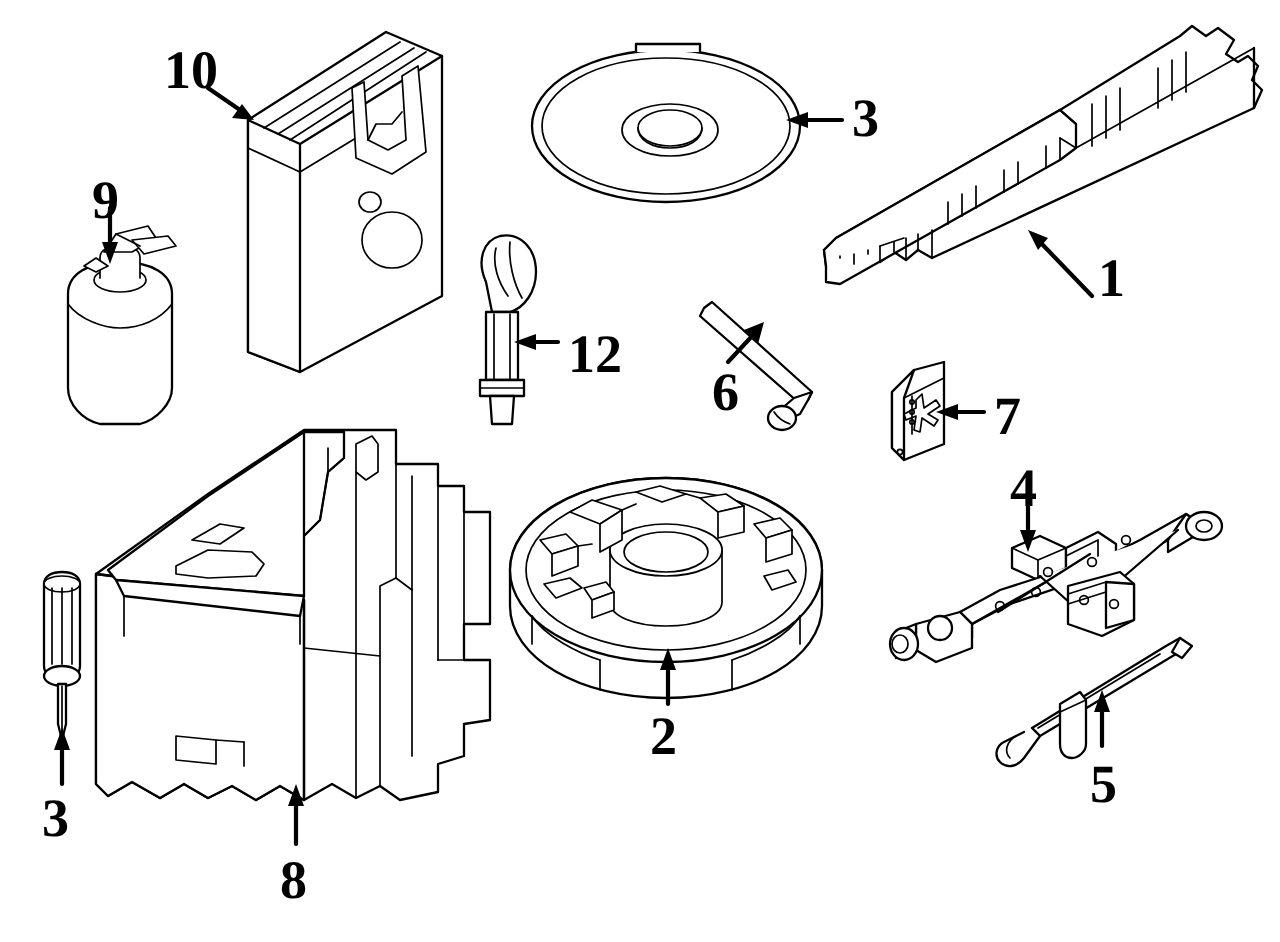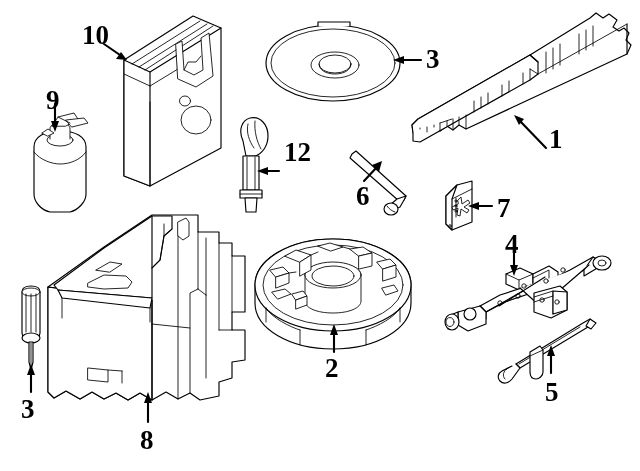--- a/index.html
+++ b/index.html
@@ -310,15 +310,15 @@
 <div class="callout" style="left: 325px; top: 355px;">2</div>
 <div class="callout" style="left: 426px; top: 46px;">3</div>
 <div class="callout" style="left: 505px; top: 231px;">4</div>
 <div class="callout" style="left: 545px; top: 379px;">5</div>
 <div class="callout" style="left: 356px; top: 183px;">6</div>
 <div class="callout" style="left: 497px; top: 195px;">7</div>
 <div class="callout" style="left: 140px; top: 427px;">8</div>
 <div class="callout" style="left: 46px; top: 87px;">9</div>
 <div class="callout" style="left: 82px; top: 22px;">10</div>
 <div class="callout" style="left: 21px; top: 396px;">3</div>
-<div class="callout" style="left: 284px; top: 139px;">12</div>
+<div class="callout" style="left: 284px; top: 164px;">12</div>
 
 </div>
 
 </body></html>

